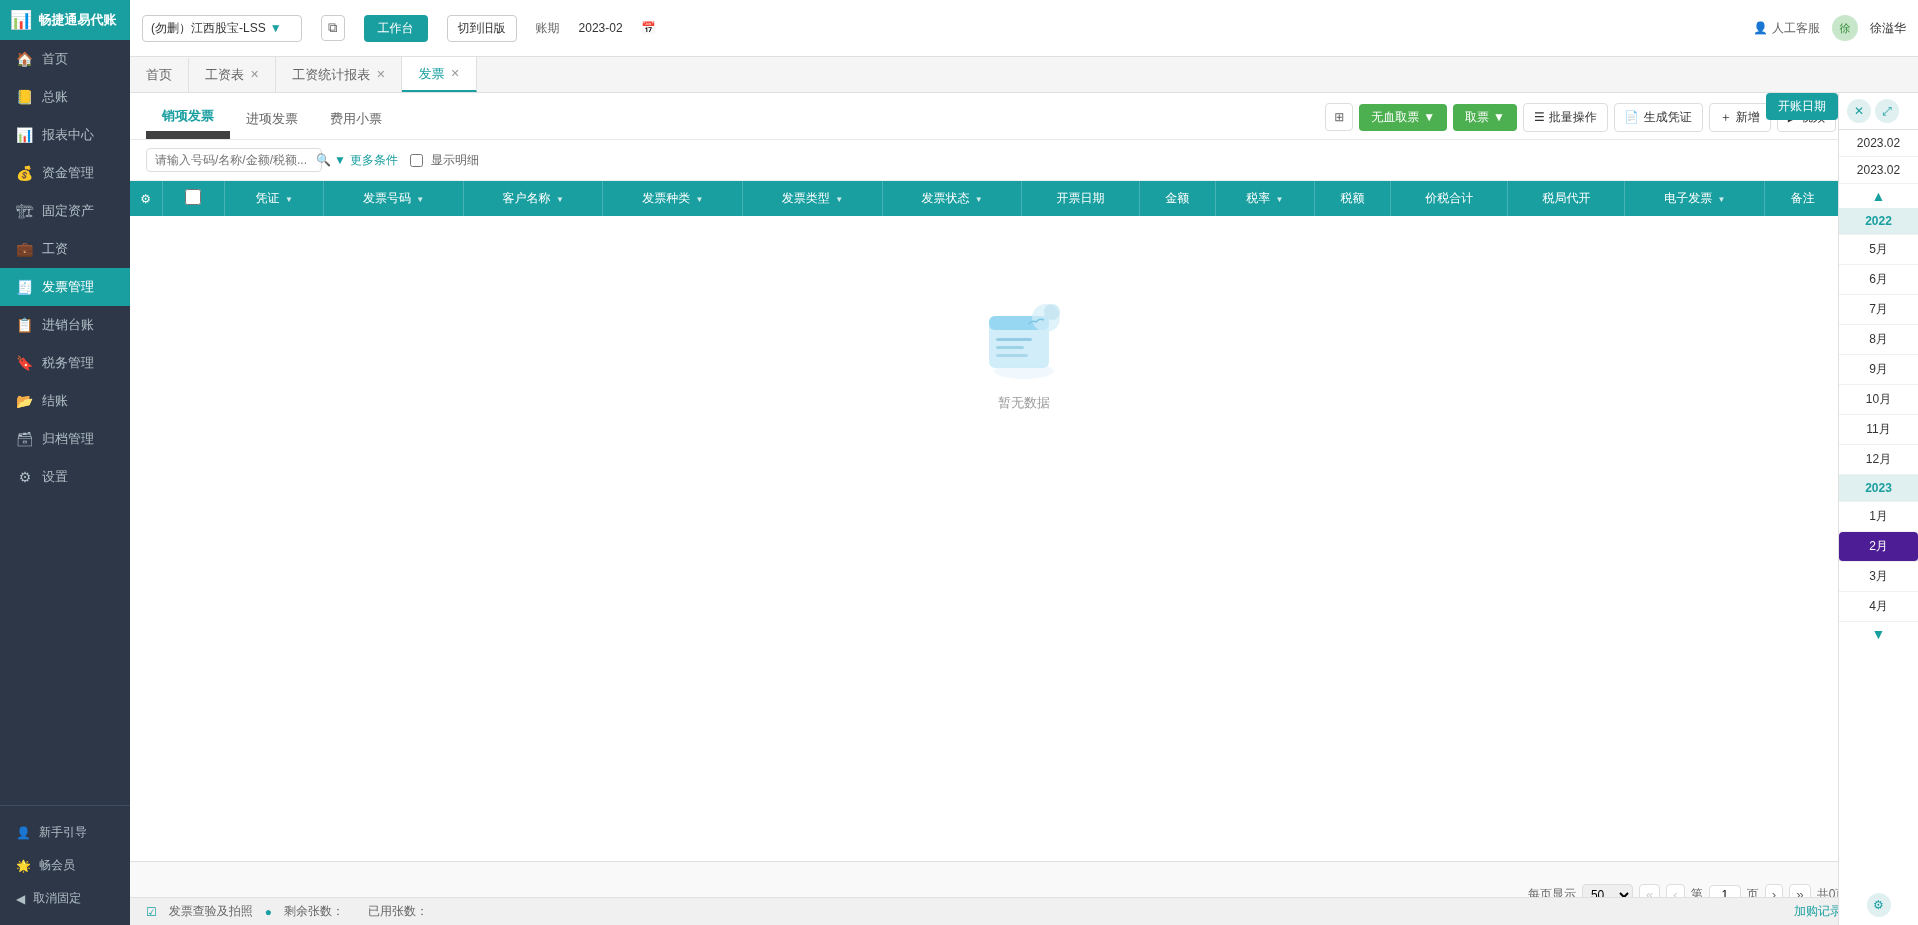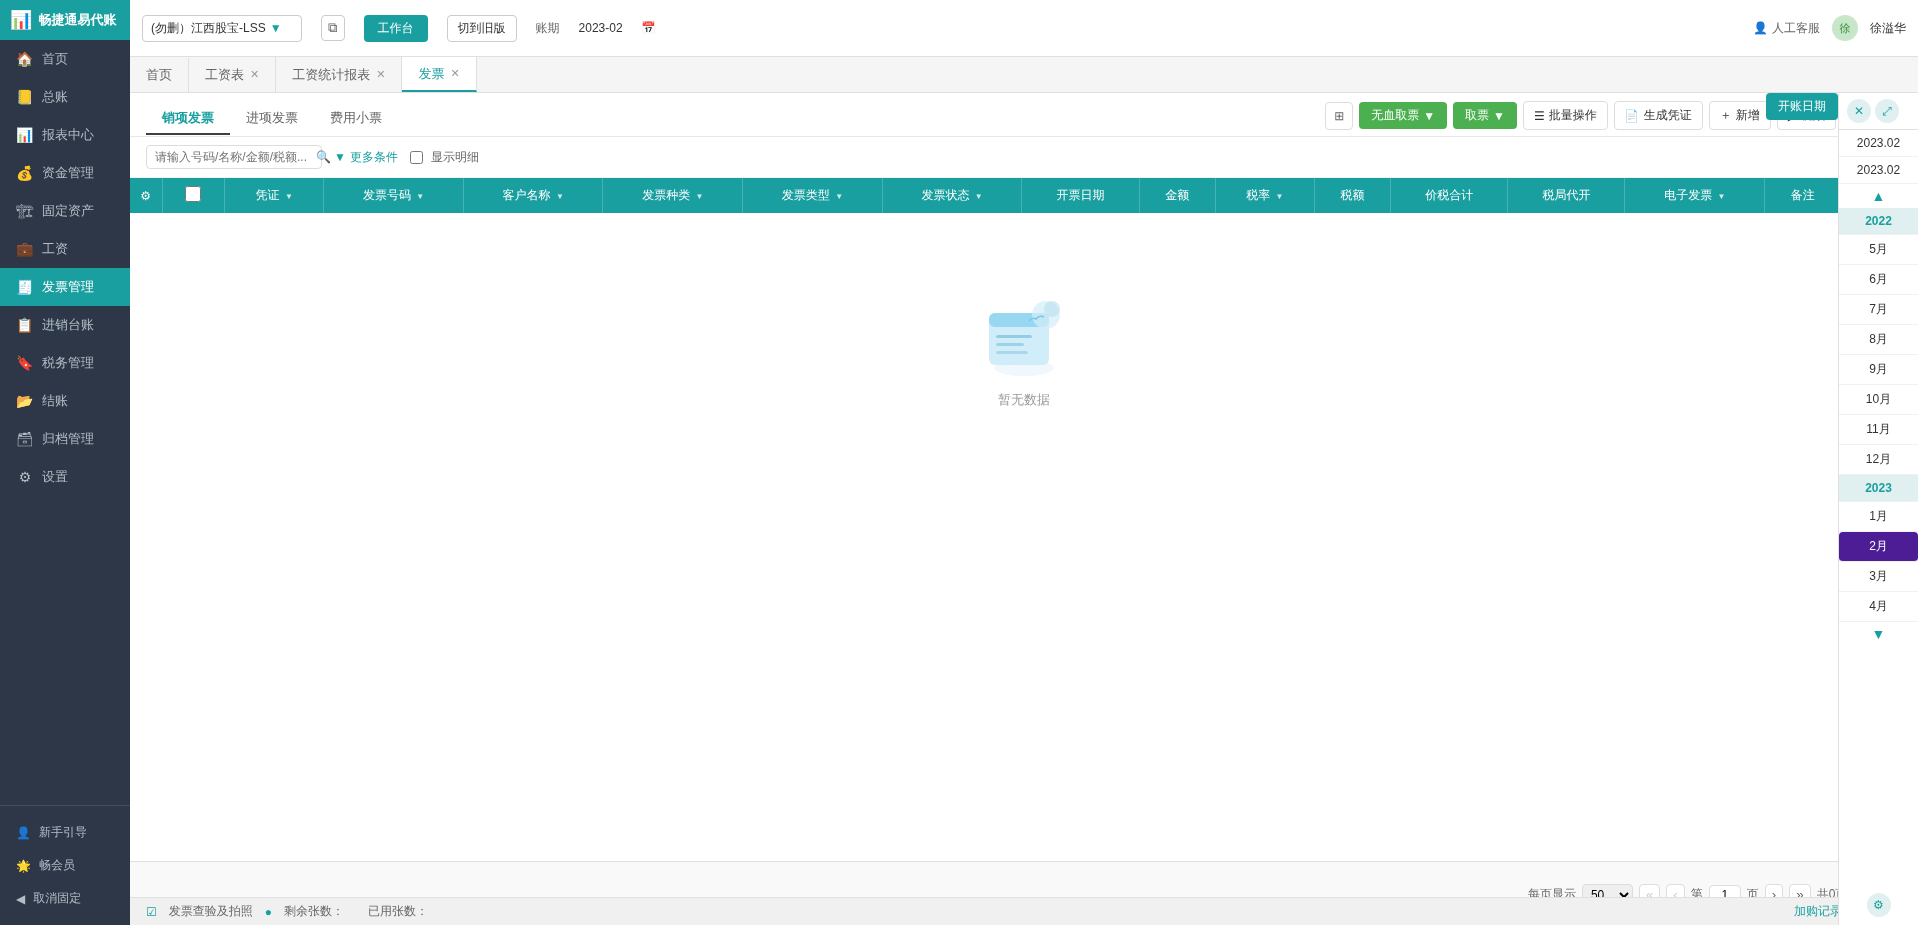--- a/index.html
+++ b/index.html
@@ -37,21 +37,21 @@
     .tab.active { background: white; color: #1a9fa0; border-bottom: 2px solid #1a9fa0; }
     .tab-close { color: #999; font-size: 11px; cursor: pointer; }
     .tab-home { color: #666; padding: 8px 16px; cursor: pointer; border-right: 1px solid #e0e0e0; font-size: 13px; }
 
     
     .content { flex: 1; background: white; display: flex; flex-direction: column; overflow: hidden; position: relative; }
 
     
     .subtab-bar { display: flex; align-items: center; padding: 8px 16px 0; border-bottom: 1px solid #e8e8e8; gap: 0; }
     .subtab { padding: 6px 16px; cursor: pointer; color: #666; font-size: 13px; border-bottom: 2px solid transparent; }
-    .subtab.active { color: #1a9fa0; border-bottom: 2px solid #404040; font-weight: bold; }
+    .subtab.active { color: #1a9fa0; border-bottom: 8px solid #404040; font-weight: bold; }
     .subtab-actions { margin-left: auto; display: flex; align-items: center; gap: 6px; padding-bottom: 6px; }
     .grid-icon { width: 28px; height: 28px; display: flex; align-items: center; justify-content: center; border: 1px solid #ddd; border-radius: 4px; cursor: pointer; color: #666; }
     .no-ticket-btn { background: #4caf50; color: white; border: none; border-radius: 4px; padding: 5px 12px; cursor: pointer; font-size: 12px; display: flex; align-items: center; gap: 4px; justify-content: flex-end; }
     .ticket-btn { background: #4caf50; color: white; border: none; border-radius: 4px; padding: 5px 12px; cursor: pointer; font-size: 12px; display: flex; align-items: center; gap: 4px; }
     .action-btn { background: white; color: #333; border: 1px solid #ddd; border-radius: 4px; padding: 5px 10px; cursor: pointer; font-size: 12px; display: flex; align-items: center; gap: 4px; }
     .open-period-btn { background: #1a9fa0; color: white; border: none; border-radius: 4px; padding: 5px 12px; cursor: pointer; font-size: 12px; position: absolute; right: 0; top: 0; }
 
     
     .filter-bar { display: flex; align-items: center; padding: 8px 16px; gap: 12px; border-bottom: 1px solid #f0f0f0; }
     .search-input { display: flex; align-items: center; border: 1px solid #ddd; border-radius: 4px; padding: 4px 8px; width: 176px; gap: 6px; }

